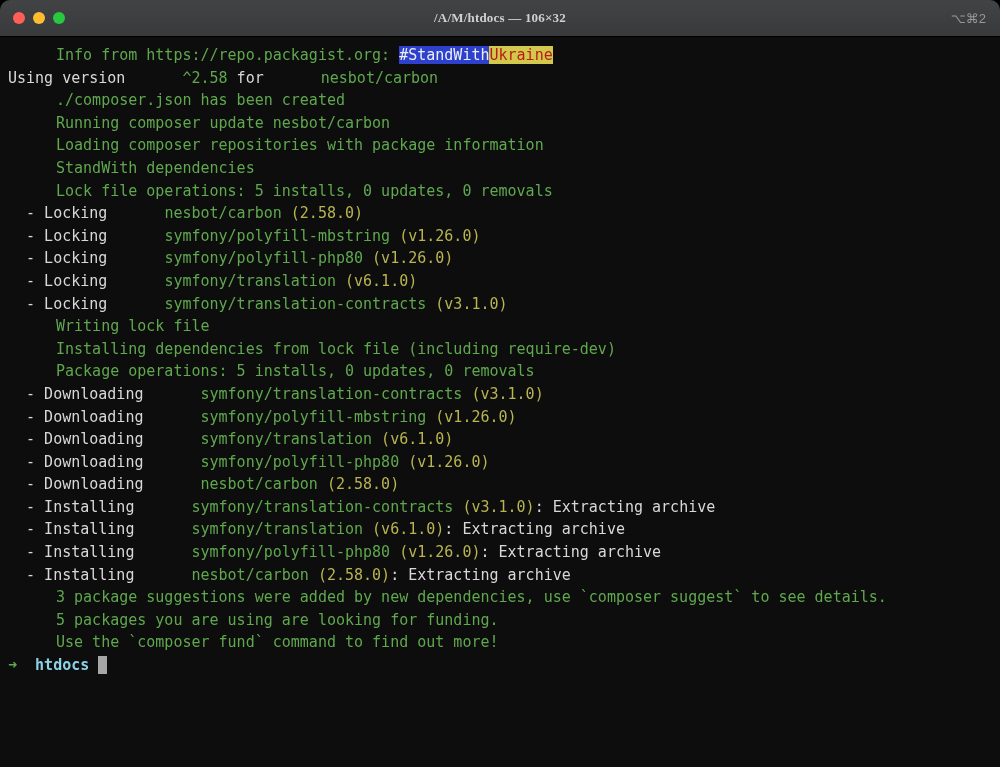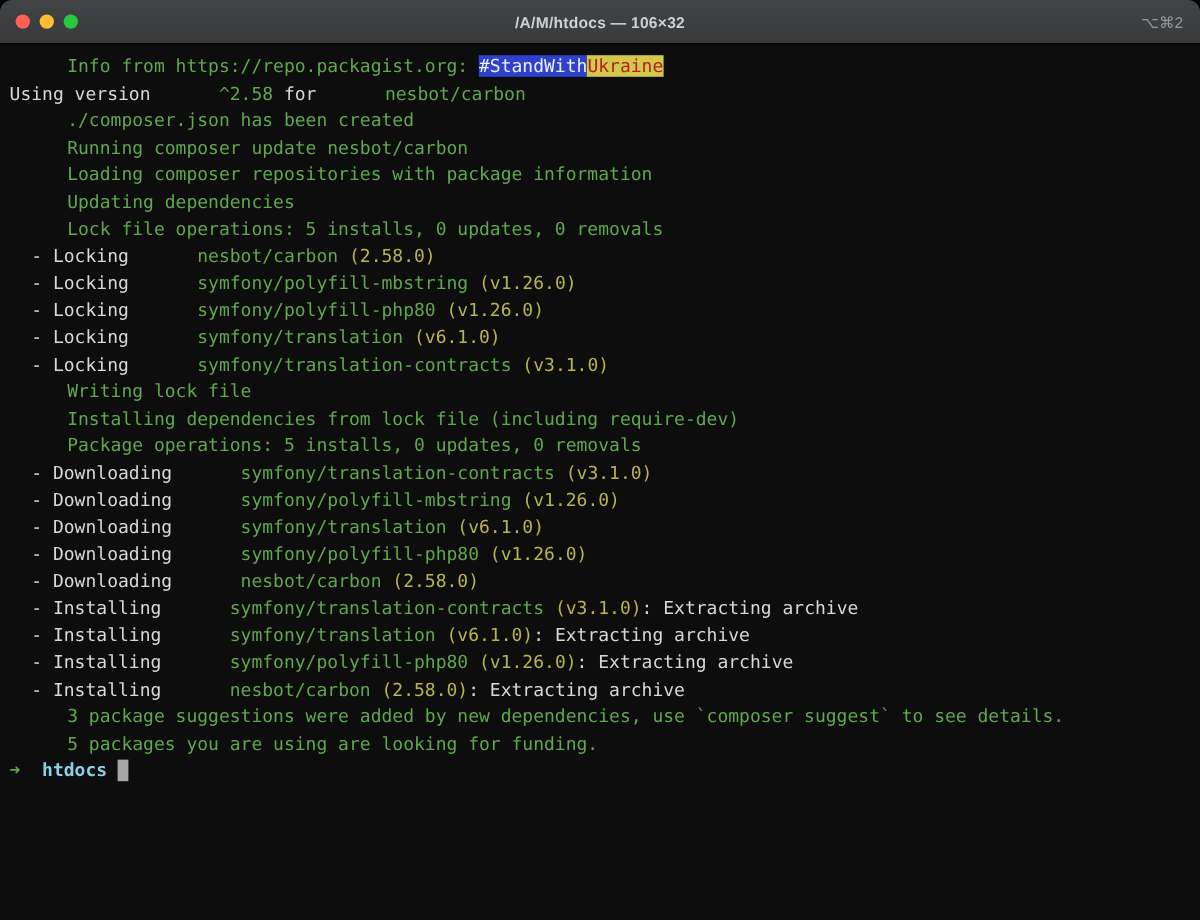--- a/index.html
+++ b/index.html
@@ -24,21 +24,21 @@
   }
   .tl{
     width:12px;height:12px;border-radius:50%;
     border:none;padding:0;cursor:default;
   }
   .tl-close{background:var(--tl_red,#ff5f57);}
   .tl-min{background:var(--tl_yellow,#febc2e);}
   .tl-zoom{background:var(--tl_green,#28c840);}
   .title{
     flex:1;text-align:center;
-    font-family:Liberation Sans, sans-serif;
+    font-family:Liberation Serif, serif;
     font-size:13px;font-weight:bold;color:#cfd0d1;
     letter-spacing:.2px;
   }
   .shortcut{
     position:absolute;right:14px;top:0;height:36px;
     display:flex;align-items:center;
     font-family:"Liberation Sans", sans-serif;
     font-size:13px;color:#96989a;
   }
   .screen{
@@ -71,36 +71,37 @@
     </div>
     <div class="title">/A/M/htdocs — 106×32</div>
     <div class="shortcut">⌥⌘2</div>
   </div>
   <div class="screen" id="screen">
       <div class="line"><span class="seg-green">Info from https://repo.packagist.org: </span><span class="seg-hlblue">#StandWith</span><span class="seg-hlyellow">Ukraine</span></div>
       <div class="line"><span class="seg-default">Using version </span><span class="seg-green">^2.58</span><span class="seg-default"> for </span><span class="seg-green">nesbot/carbon</span></div>
       <div class="line"><span class="seg-green">./composer.json has been created</span></div>
       <div class="line"><span class="seg-green">Running composer update nesbot/carbon</span></div>
       <div class="line"><span class="seg-green">Loading composer repositories with package information</span></div>
-      <div class="line"><span class="seg-green">Updating dependencies</span></div>
+      <div class="line"><span class="seg-green">StandWith dependencies</span></div>
       <div class="line"><span class="seg-green">Lock file operations: 5 installs, 0 updates, 0 removals</span></div>
       <div class="line"><span class="seg-default">  - Locking </span><span class="seg-green">nesbot/carbon</span><span class="seg-yellow"> (2.58.0)</span></div>
       <div class="line"><span class="seg-default">  - Locking </span><span class="seg-green">symfony/polyfill-mbstring</span><span class="seg-yellow"> (v1.26.0)</span></div>
       <div class="line"><span class="seg-default">  - Locking </span><span class="seg-green">symfony/polyfill-php80</span><span class="seg-yellow"> (v1.26.0)</span></div>
       <div class="line"><span class="seg-default">  - Locking </span><span class="seg-green">symfony/translation</span><span class="seg-yellow"> (v6.1.0)</span></div>
       <div class="line"><span class="seg-default">  - Locking </span><span class="seg-green">symfony/translation-contracts</span><span class="seg-yellow"> (v3.1.0)</span></div>
       <div class="line"><span class="seg-green">Writing lock file</span></div>
       <div class="line"><span class="seg-green">Installing dependencies from lock file (including require-dev)</span></div>
       <div class="line"><span class="seg-green">Package operations: 5 installs, 0 updates, 0 removals</span></div>
       <div class="line"><span class="seg-default">  - Downloading </span><span class="seg-green">symfony/translation-contracts</span><span class="seg-yellow"> (v3.1.0)</span></div>
       <div class="line"><span class="seg-default">  - Downloading </span><span class="seg-green">symfony/polyfill-mbstring</span><span class="seg-yellow"> (v1.26.0)</span></div>
       <div class="line"><span class="seg-default">  - Downloading </span><span class="seg-green">symfony/translation</span><span class="seg-yellow"> (v6.1.0)</span></div>
       <div class="line"><span class="seg-default">  - Downloading </span><span class="seg-green">symfony/polyfill-php80</span><span class="seg-yellow"> (v1.26.0)</span></div>
       <div class="line"><span class="seg-default">  - Downloading </span><span class="seg-green">nesbot/carbon</span><span class="seg-yellow"> (2.58.0)</span></div>
       <div class="line"><span class="seg-default">  - Installing </span><span class="seg-green">symfony/translation-contracts</span><span class="seg-yellow"> (v3.1.0)</span><span class="seg-default">: Extracting archive</span></div>
       <div class="line"><span class="seg-default">  - Installing </span><span class="seg-green">symfony/translation</span><span class="seg-yellow"> (v6.1.0)</span><span class="seg-default">: Extracting archive</span></div>
       <div class="line"><span class="seg-default">  - Installing </span><span class="seg-green">symfony/polyfill-php80</span><span class="seg-yellow"> (v1.26.0)</span><span class="seg-default">: Extracting archive</span></div>
       <div class="line"><span class="seg-default">  - Installing </span><span class="seg-green">nesbot/carbon</span><span class="seg-yellow"> (2.58.0)</span><span class="seg-default">: Extracting archive</span></div>
       <div class="line"><span class="seg-green">3 package suggestions were added by new dependencies, use `composer suggest` to see details.</span></div>
       <div class="line"><span class="seg-green">5 packages you are using are looking for funding.</span></div>
+      <div class="line"><span class="seg-green">Use the `composer fund` command to find out more!</span></div>
       <div class="line"><span class="seg-arrow">➜  </span><span class="seg-dir">htdocs </span><span class="seg-cursor"> </span></div>
     </div>
 </div>
 
 </body></html>

